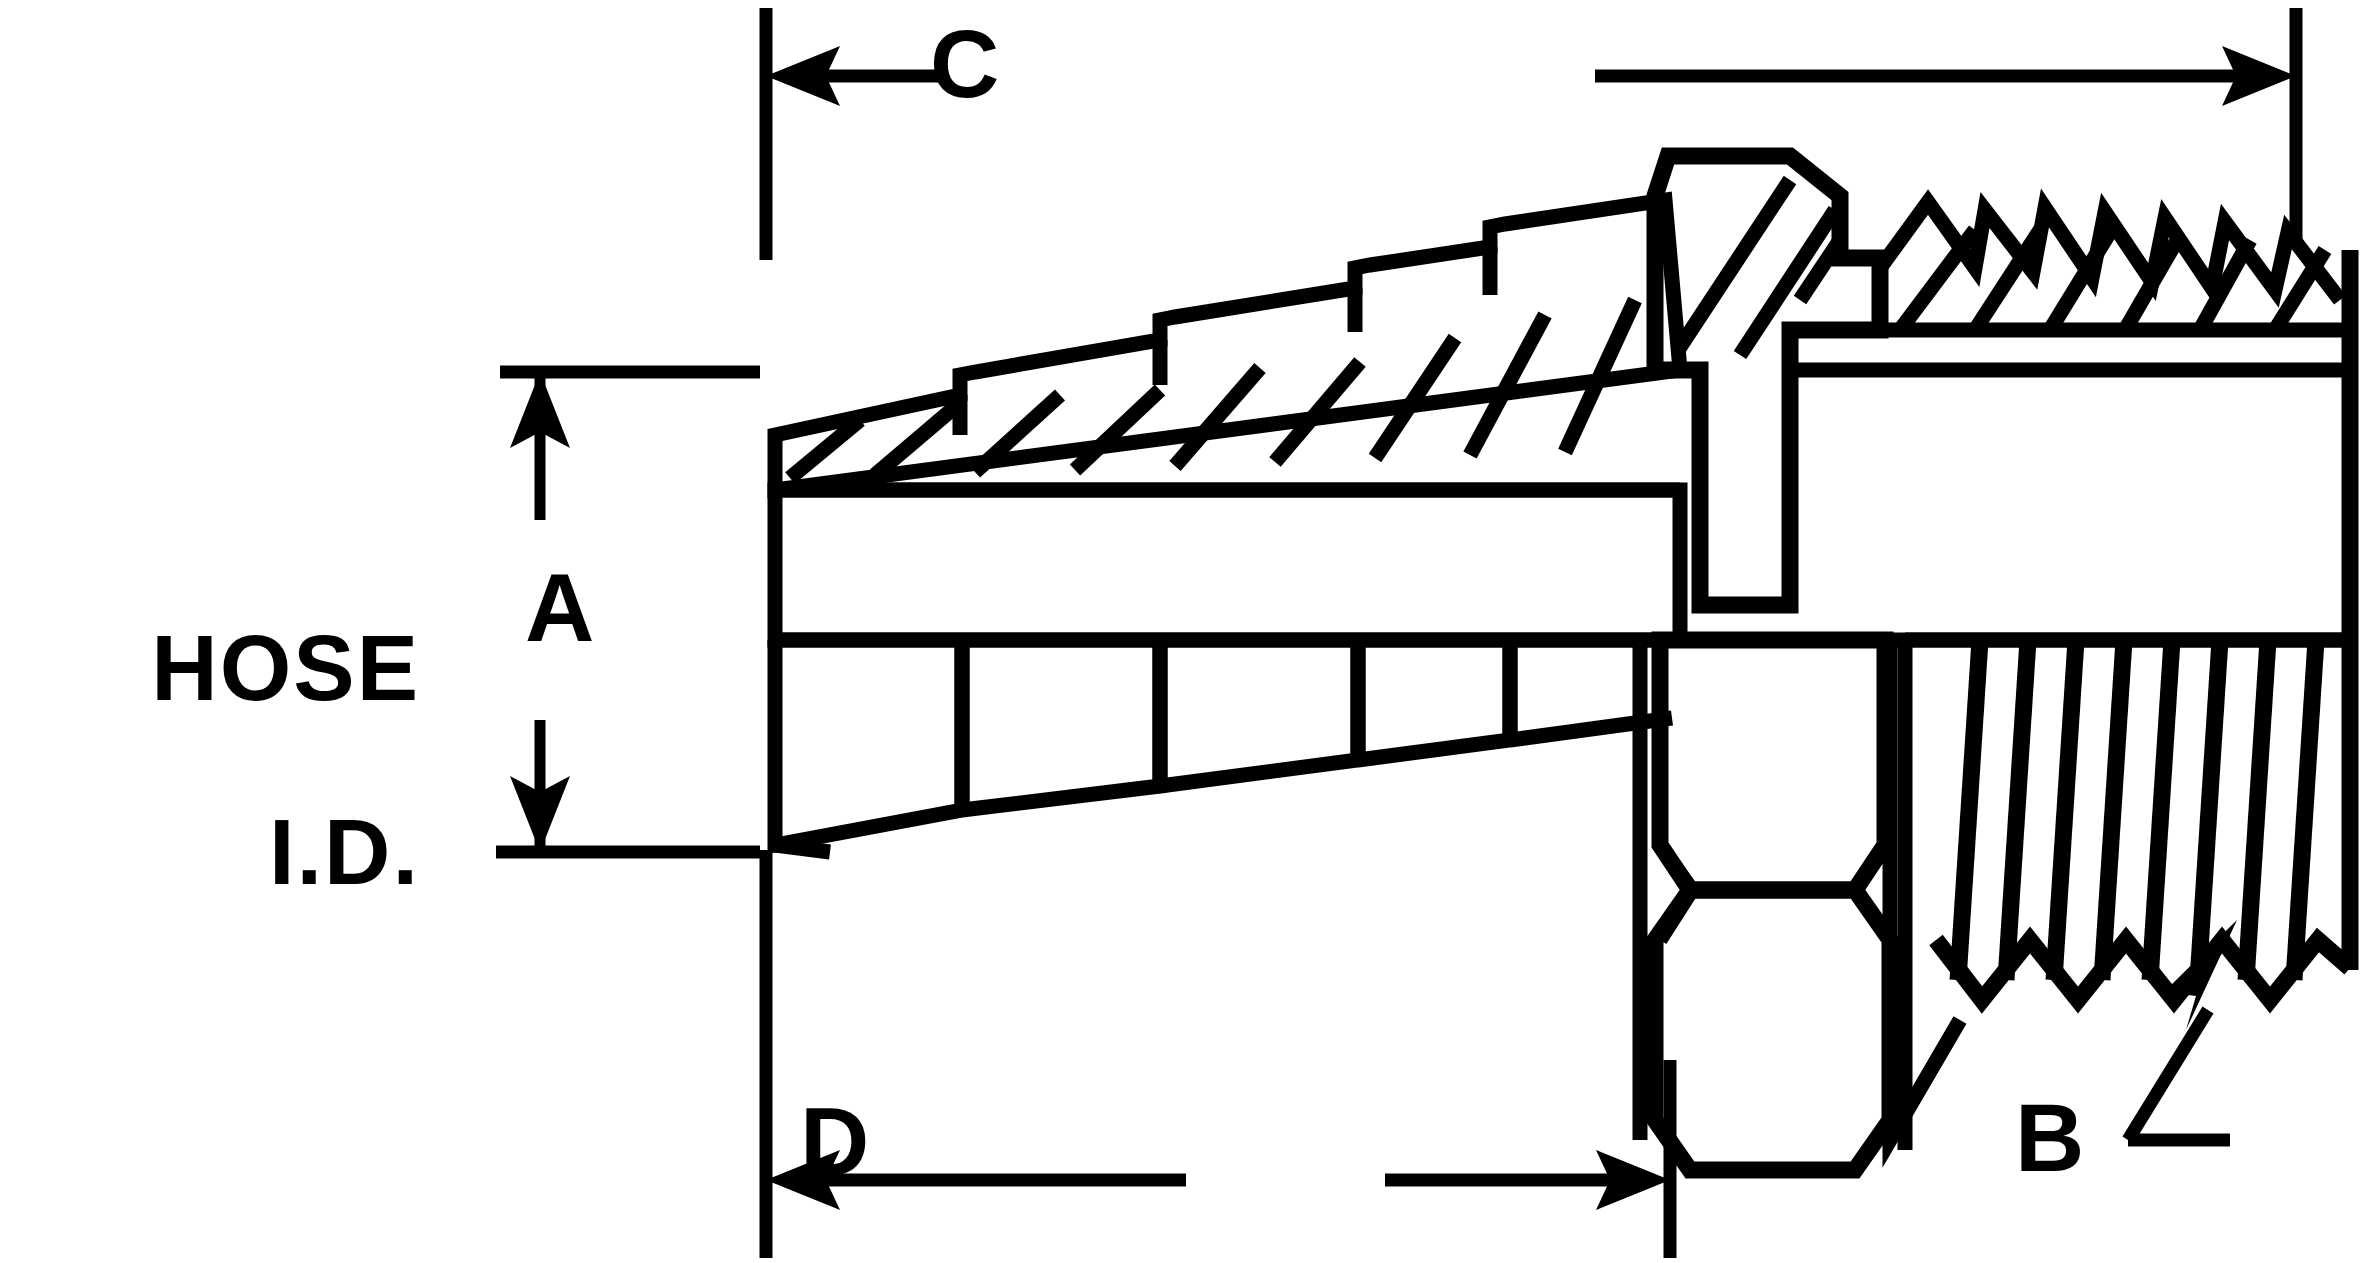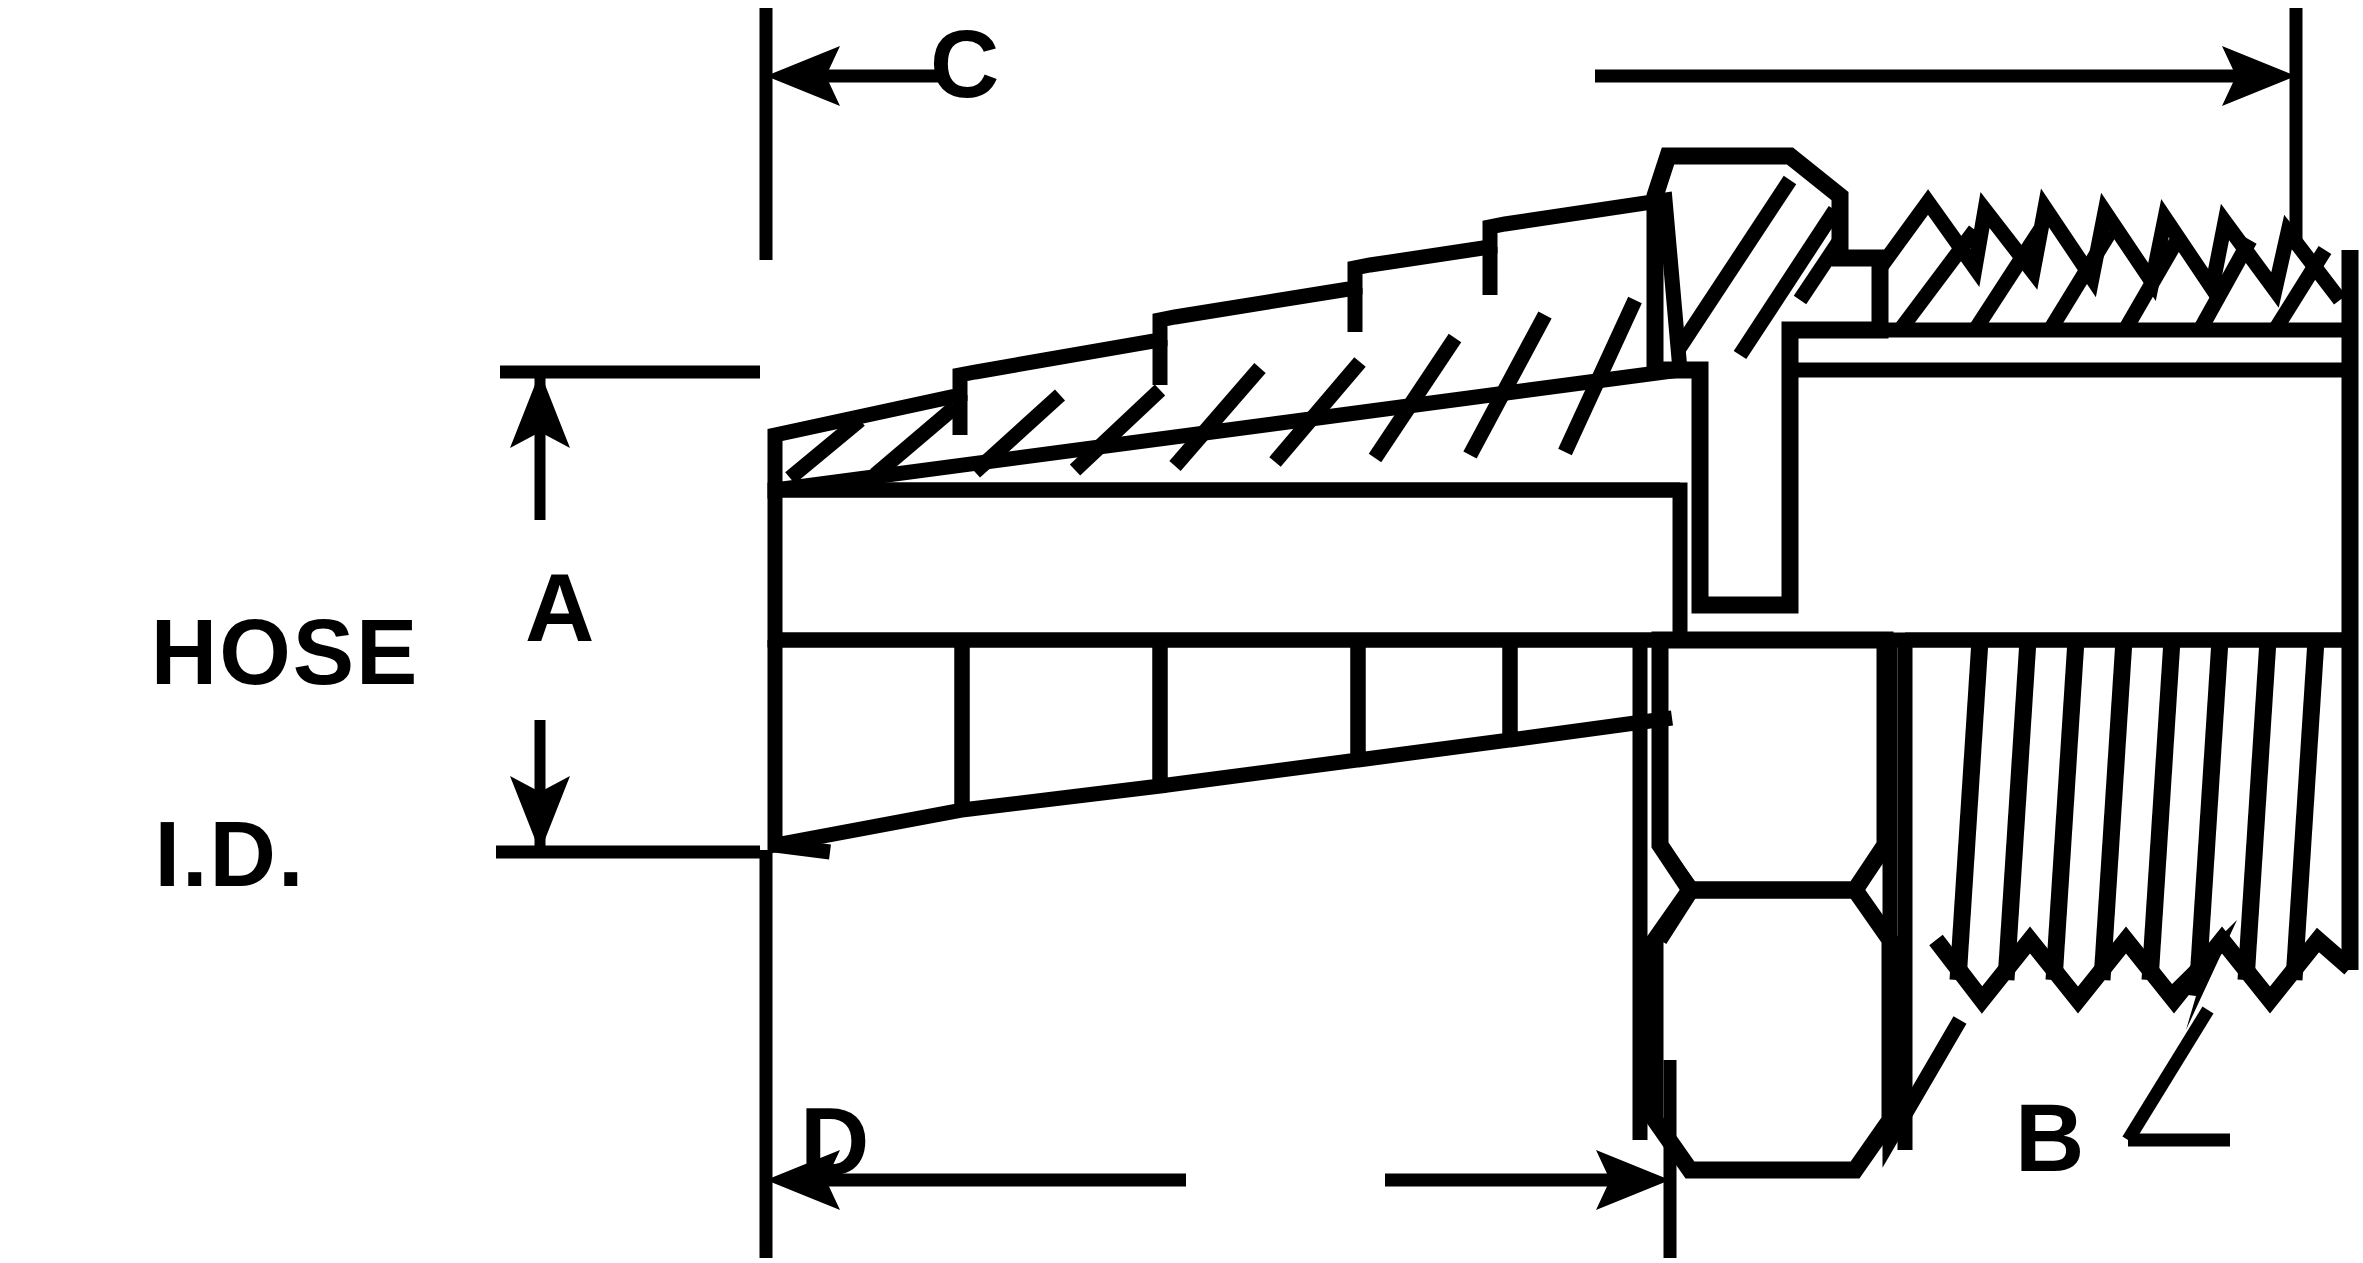--- a/index.html
+++ b/index.html
@@ -31,27 +31,27 @@
     color: #000000;
     line-height: 1;
     white-space: pre;
   }
   #label-C { left: 930px;  top: 16px;  font-size: 96px; }
   #label-D { left: 800px;  top: 1094px; font-size: 96px; }
   #label-B { left: 2015px; top: 1090px; font-size: 96px; }
   #label-A { left: 525px;  top: 560px;  font-size: 96px; }
   #label-hose {
     left: 40px;
-    top: 514px;
+    top: 530px;
     font-size: 92px;
     letter-spacing: 2px;
-    text-align: center;
+    text-align: right;
     width: 380px;
   }
-  #label-hose .line2 { display: block; margin-top: 18px; }
+  #label-hose .line2 { display: block; }
 </style>
 </head>
 <body>
 
 <div id="stage">
 
   <svg id="drawing" viewBox="0 0 2363 1263" xmlns="http://www.w3.org/2000/svg" shape-rendering="geometricPrecision">
 
     <g>
 

